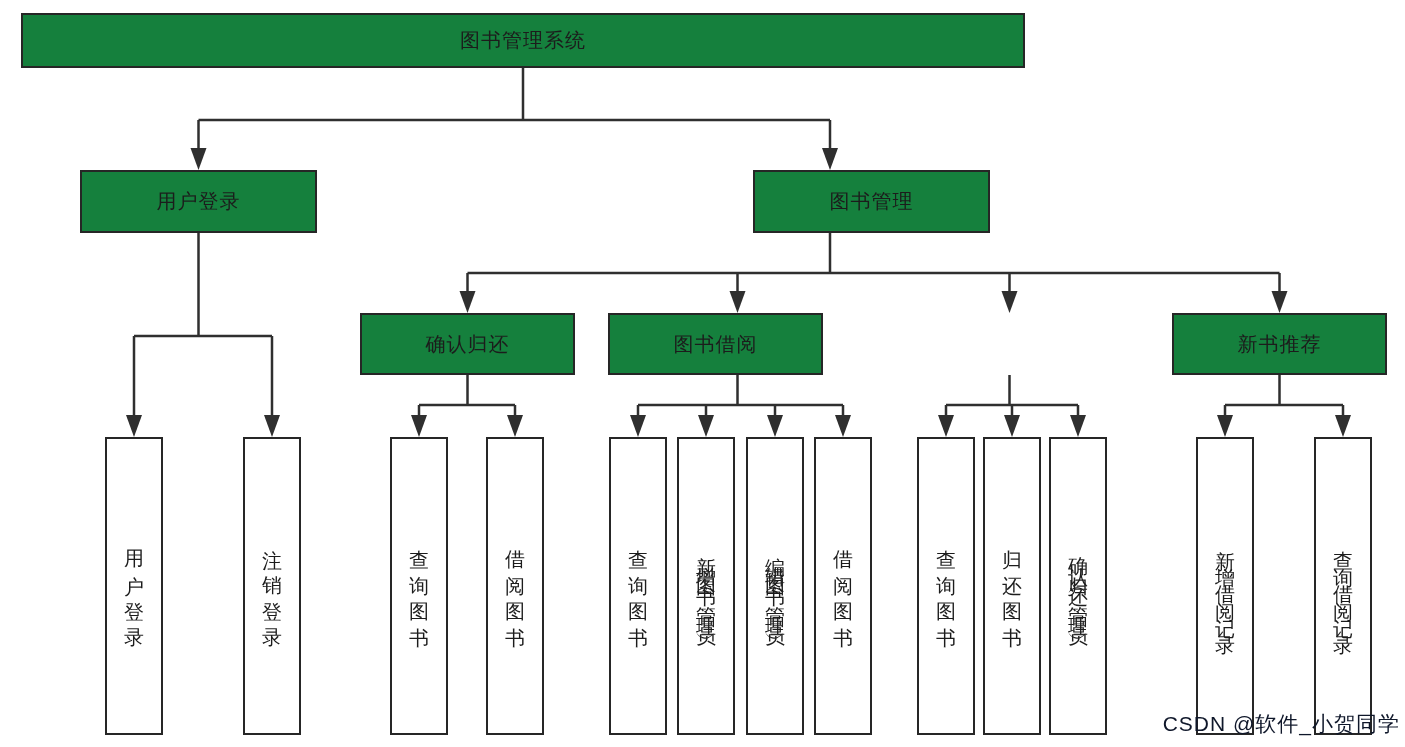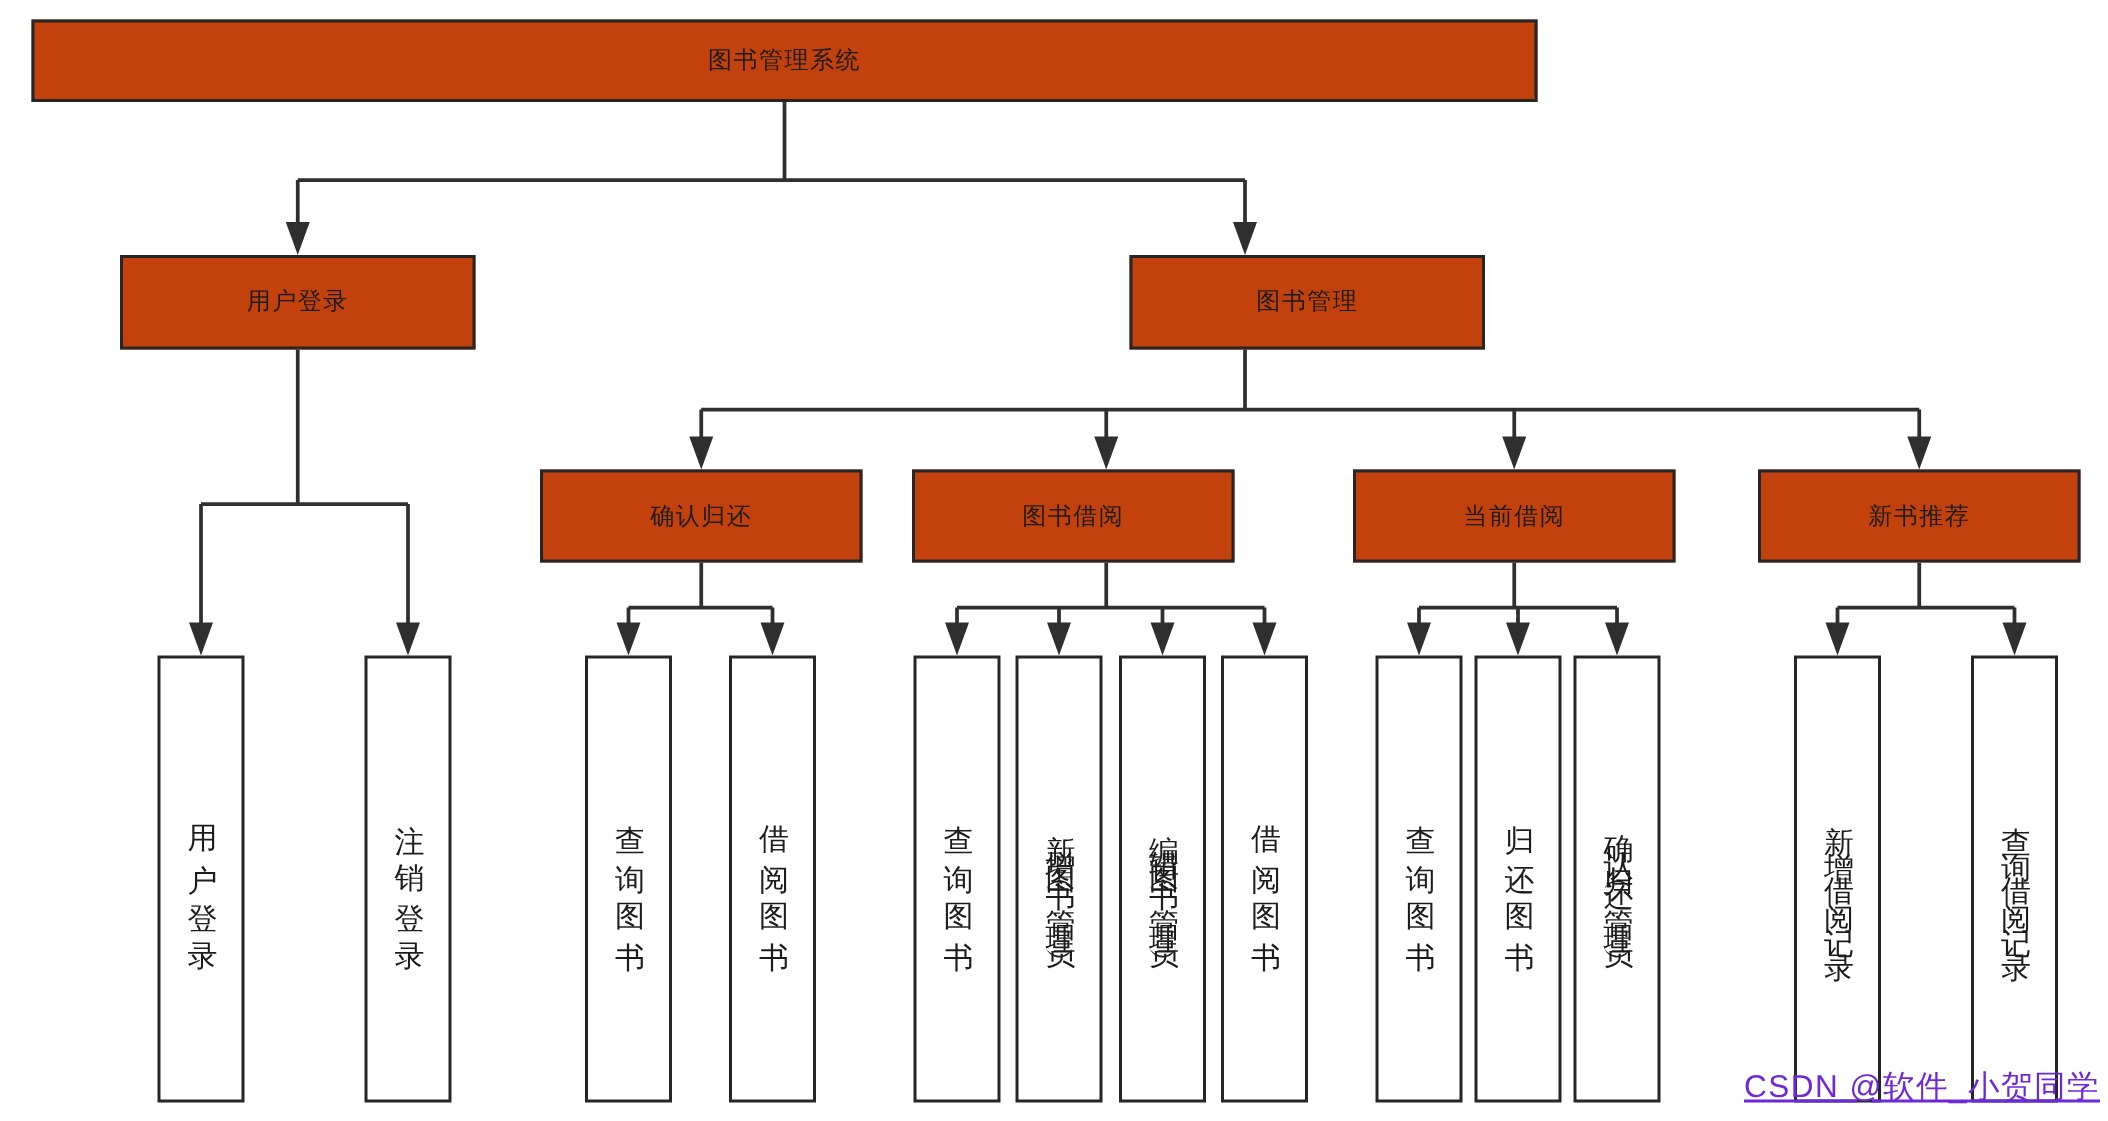--- a/index.html
+++ b/index.html
@@ -14,26 +14,26 @@
   }
   .connectors {
     position: absolute;
     left: 0; top: 0;
     width: 1405px; height: 747px;
     pointer-events: none;
   }
   .hbox {
     position: absolute;
     box-sizing: border-box;
-    background: #c2410c;
+    background: #15803d;
     border: 2.5px solid #262626;
     display: flex;
     align-items: center;
     justify-content: center;
-    font-size: 16px;
+    font-size: 20px;
     letter-spacing: 1px;
     white-space: nowrap;
   }
   .leaf {
     position: absolute;
     box-sizing: border-box;
     top: 437px;
     width: 58px;
     height: 298px;
     background: #ffffff;
@@ -47,24 +47,23 @@
     line-height: 53px;
   }
   .ls4 { letter-spacing: 26px; }
   .ls6 { letter-spacing: 17px; }
   .ls9 { letter-spacing: 10px; }
   .watermark {
     position: absolute;
     right: 5px;
     top: 710px;
     font-size: 21px;
-    color: #6d28d9;
+    color: #0f172a;
     letter-spacing: 1px;
     white-space: nowrap;
-    text-decoration: underline;
   }
 </style>
 </head>
 <body>
 
 <div class="canvas">
 
   <svg class="connectors" viewBox="0 0 1405 747" xmlns="http://www.w3.org/2000/svg">
     <g stroke="#2f2f2f" stroke-width="2.5" fill="none">
 
@@ -148,23 +147,20 @@
   <div class="hbox" style="left:753px;top:170px;width:237px;height:63px">
     <span>图书管理</span>
   </div>
 
   <div class="hbox" style="left:360px;top:313px;width:215px;height:62px">
     <span>确认归还</span>
   </div>
   <div class="hbox" style="left:608px;top:313px;width:215px;height:62px">
     <span>图书借阅</span>
   </div>
-  <div class="hbox" style="left:902px;top:313px;width:215px;height:62px">
-    <span>当前借阅</span>
-  </div>
   <div class="hbox" style="left:1172px;top:313px;width:215px;height:62px">
     <span>新书推荐</span>
   </div>
 
   <div class="leaf ls4" style="left:105px">
     <span>用户登录</span>
   </div>
   <div class="leaf ls4" style="left:243px">
     <span>注销登录</span>
   </div>

